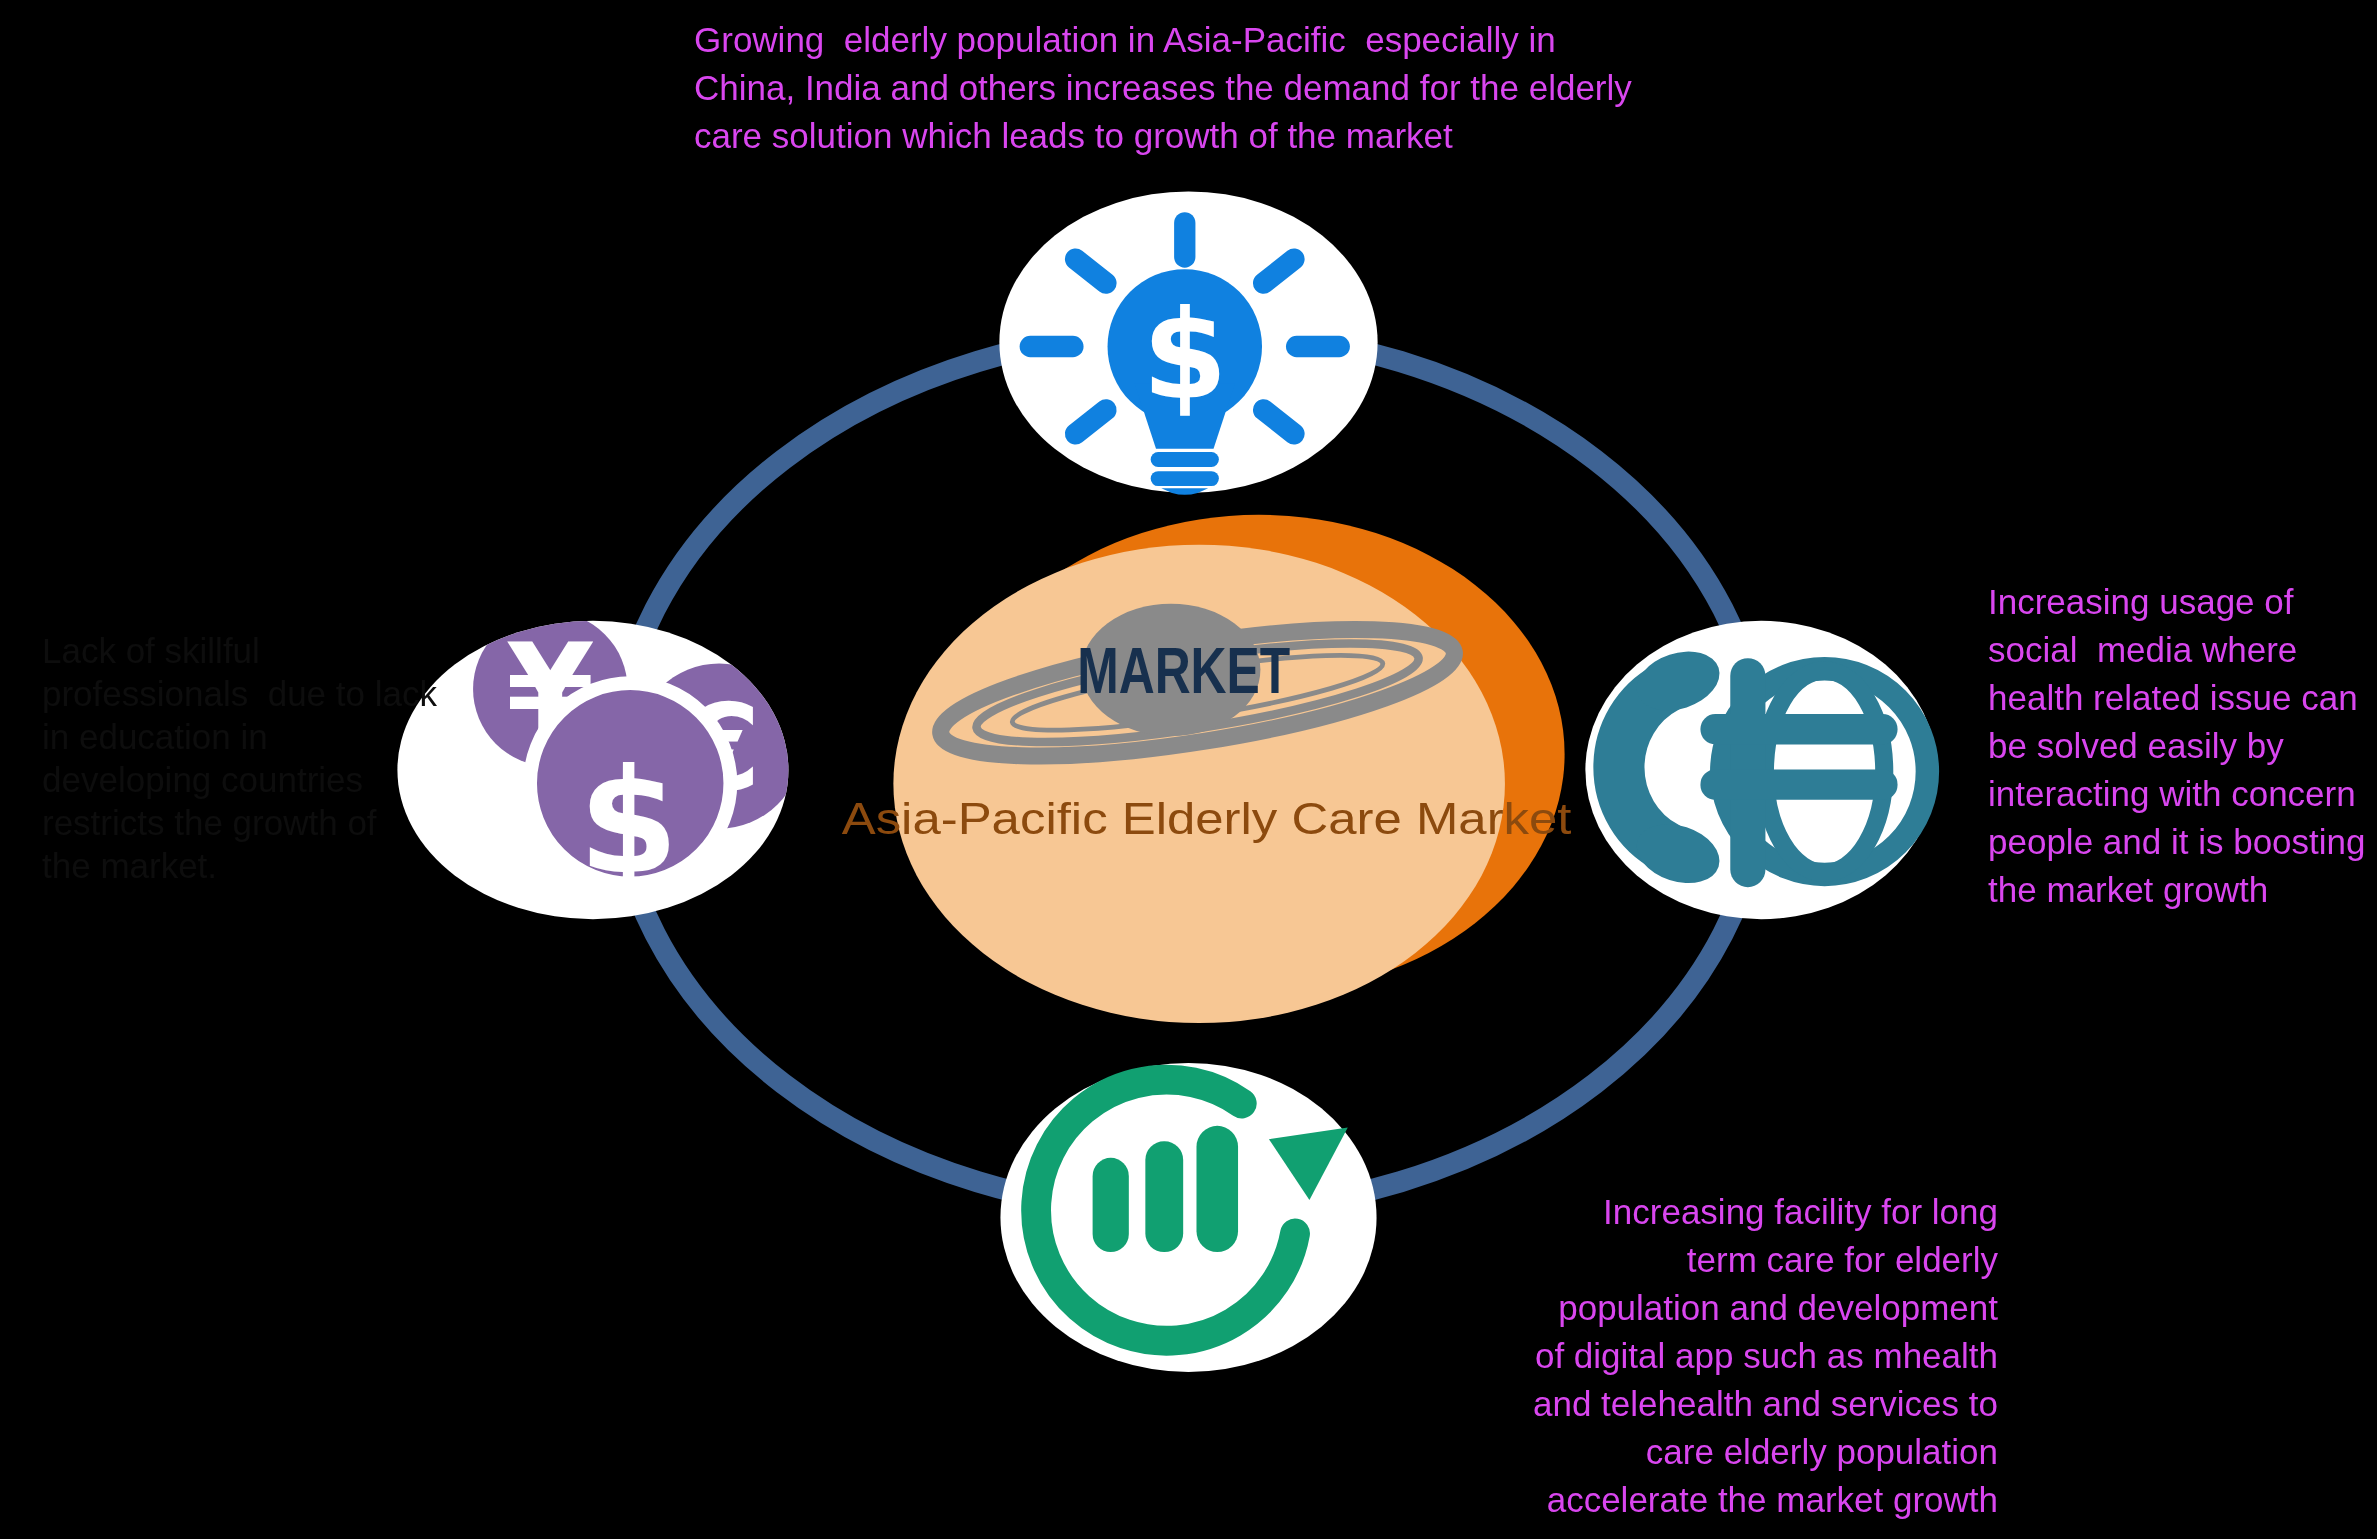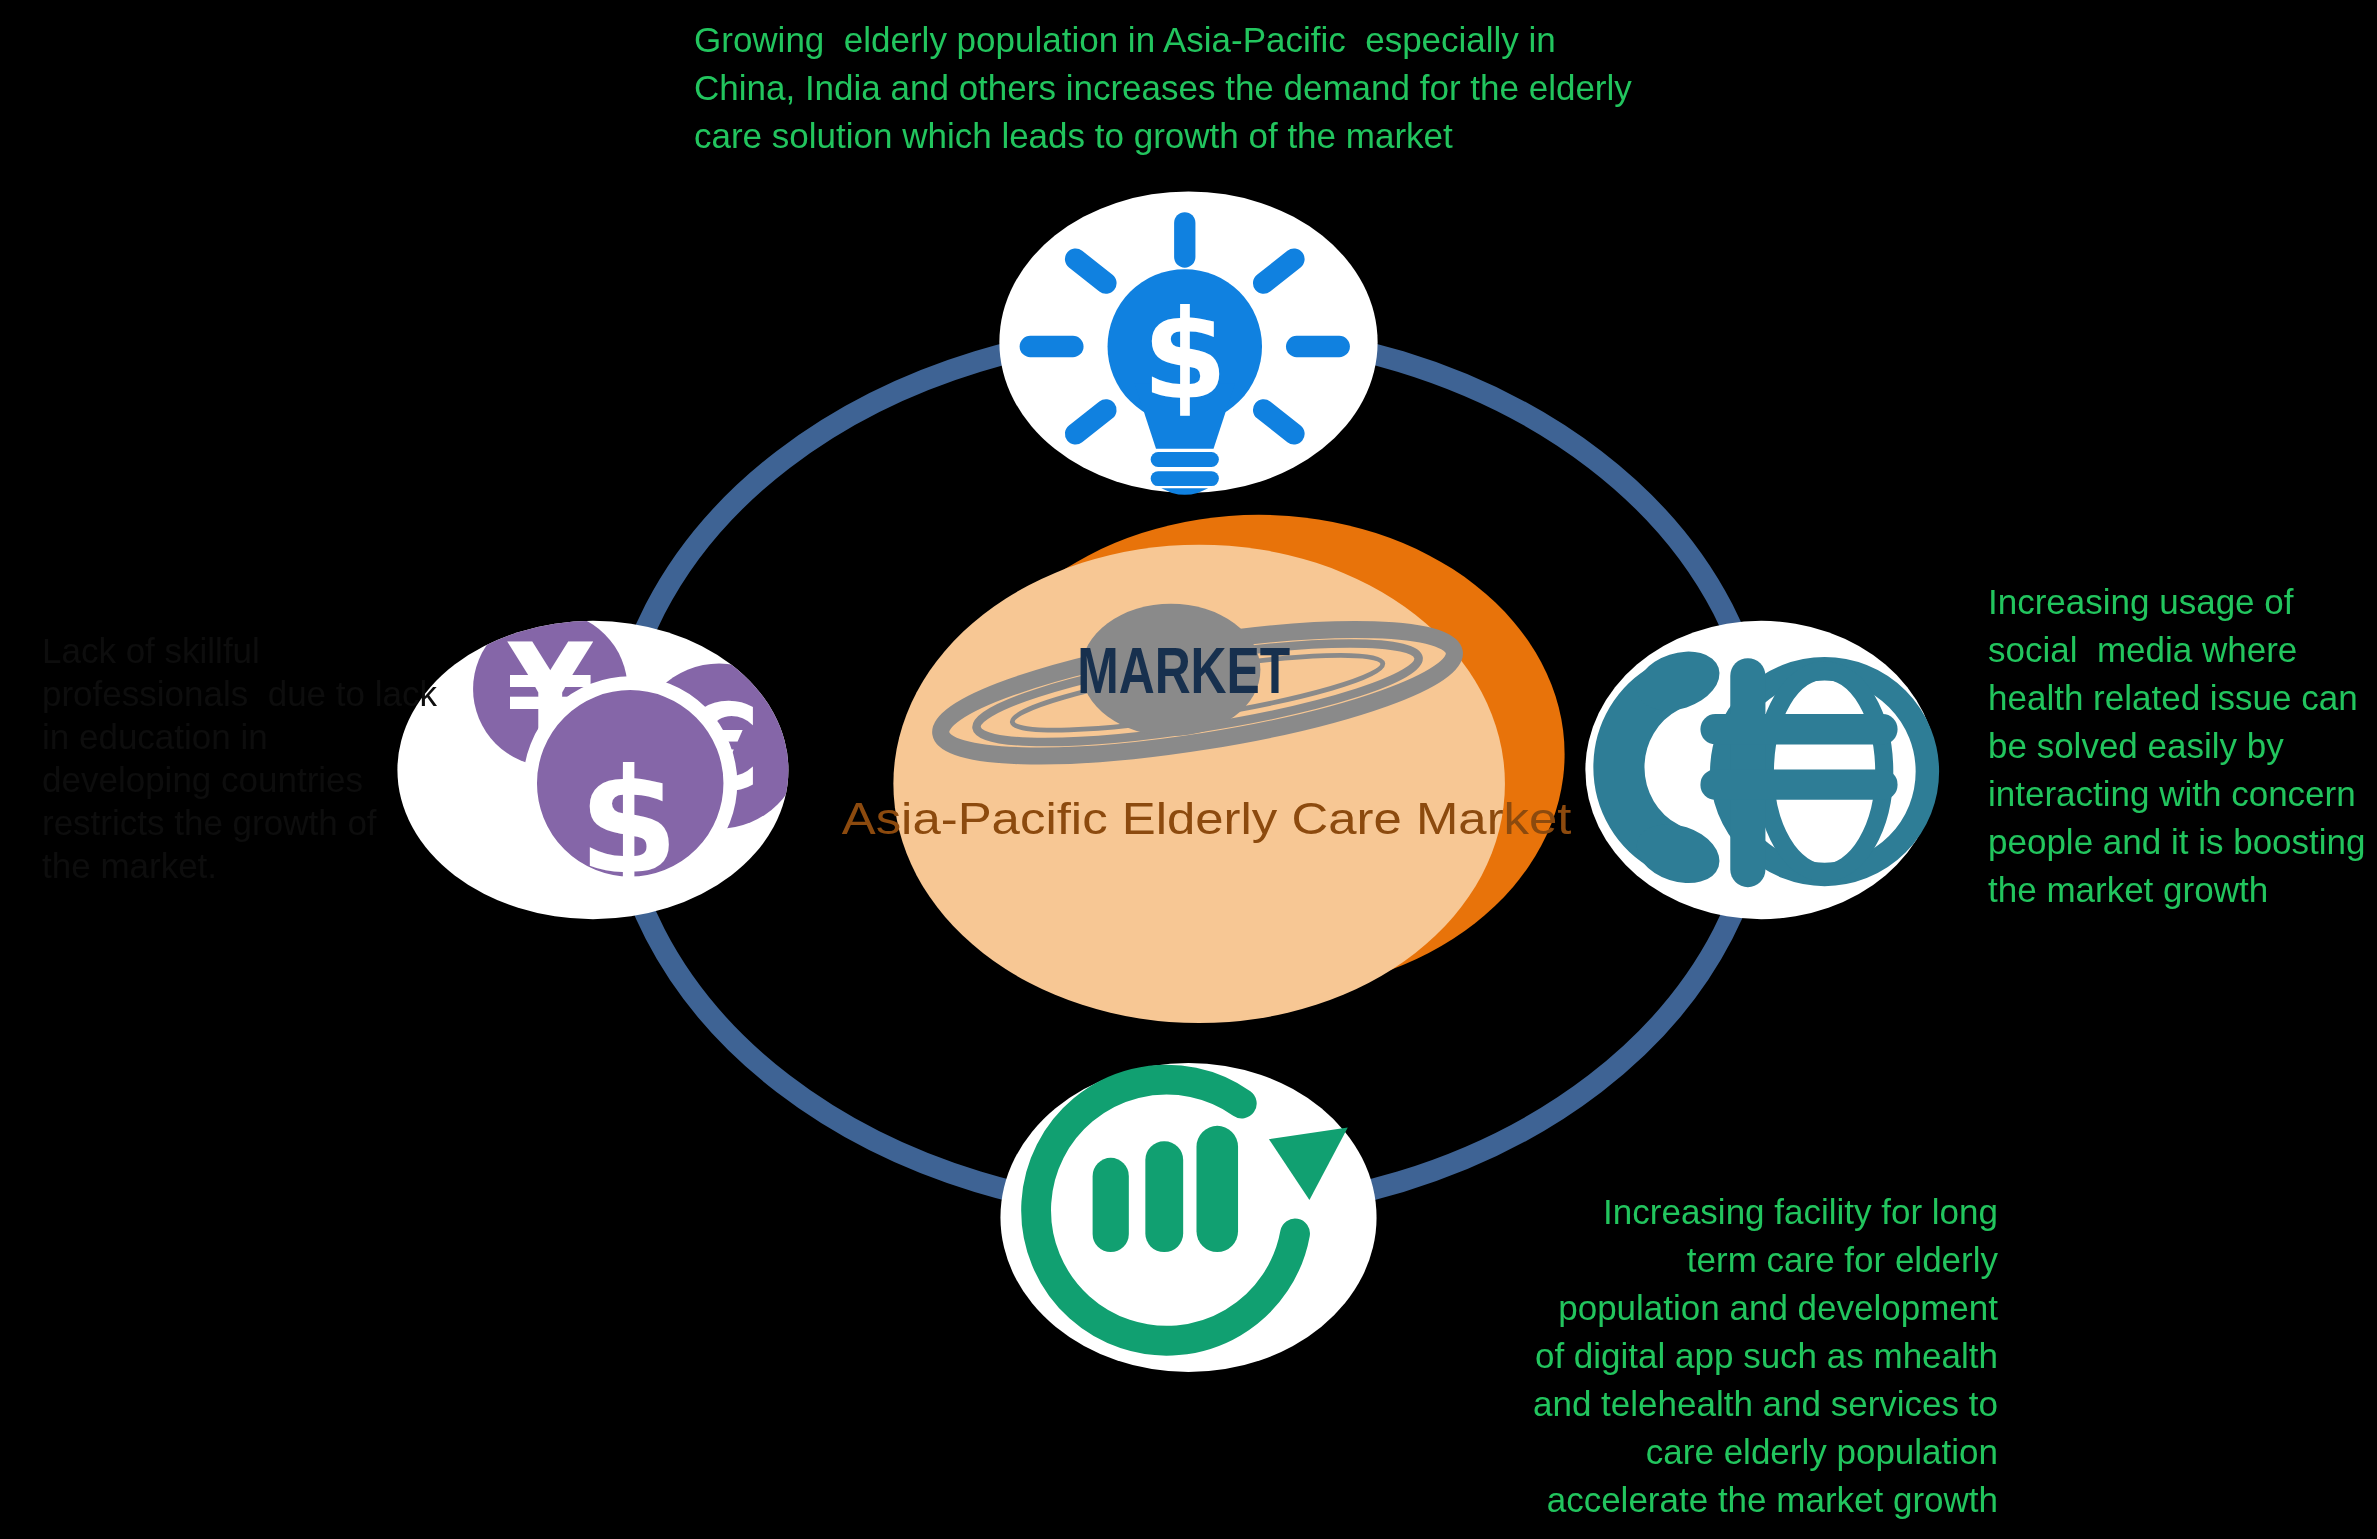--- a/index.html
+++ b/index.html
@@ -2,21 +2,21 @@
 <html style="font-size:8.5px"><head>
 <meta charset="utf-8">
 <style>
   html,body{margin:0;padding:0;background:#000;}
   body{width:2377px;height:1540px;position:relative;overflow:hidden;
        font-family:"Liberation Sans",sans-serif;}
   .stage{position:absolute;inset:0;}
   svg.diagram{position:absolute;left:0;top:0;}
   .note{position:absolute;white-space:pre-wrap;
         font-size:35px;line-height:48px;letter-spacing:0;
-        color:#22c55e;z-index:5;}
+        color:#d946ef;z-index:5;}
   #note-top{left:694px;top:16px;width:1119px;}
   #note-right{left:1988px;top:578px;width:426px;}
   #note-bottom{left:1412px;top:1188px;width:586px;text-align:right;}
   #note-left{left:42px;top:629px;width:586px;line-height:43px;color:#0D0D0D;}
   text{font-family:"Liberation Sans",sans-serif;}
   .coin-glyph,.bulb-glyph{font-family:"DejaVu Sans",sans-serif;font-weight:bold;fill:#FFFFFF;}
 </style>
 </head>
 <body>
 

